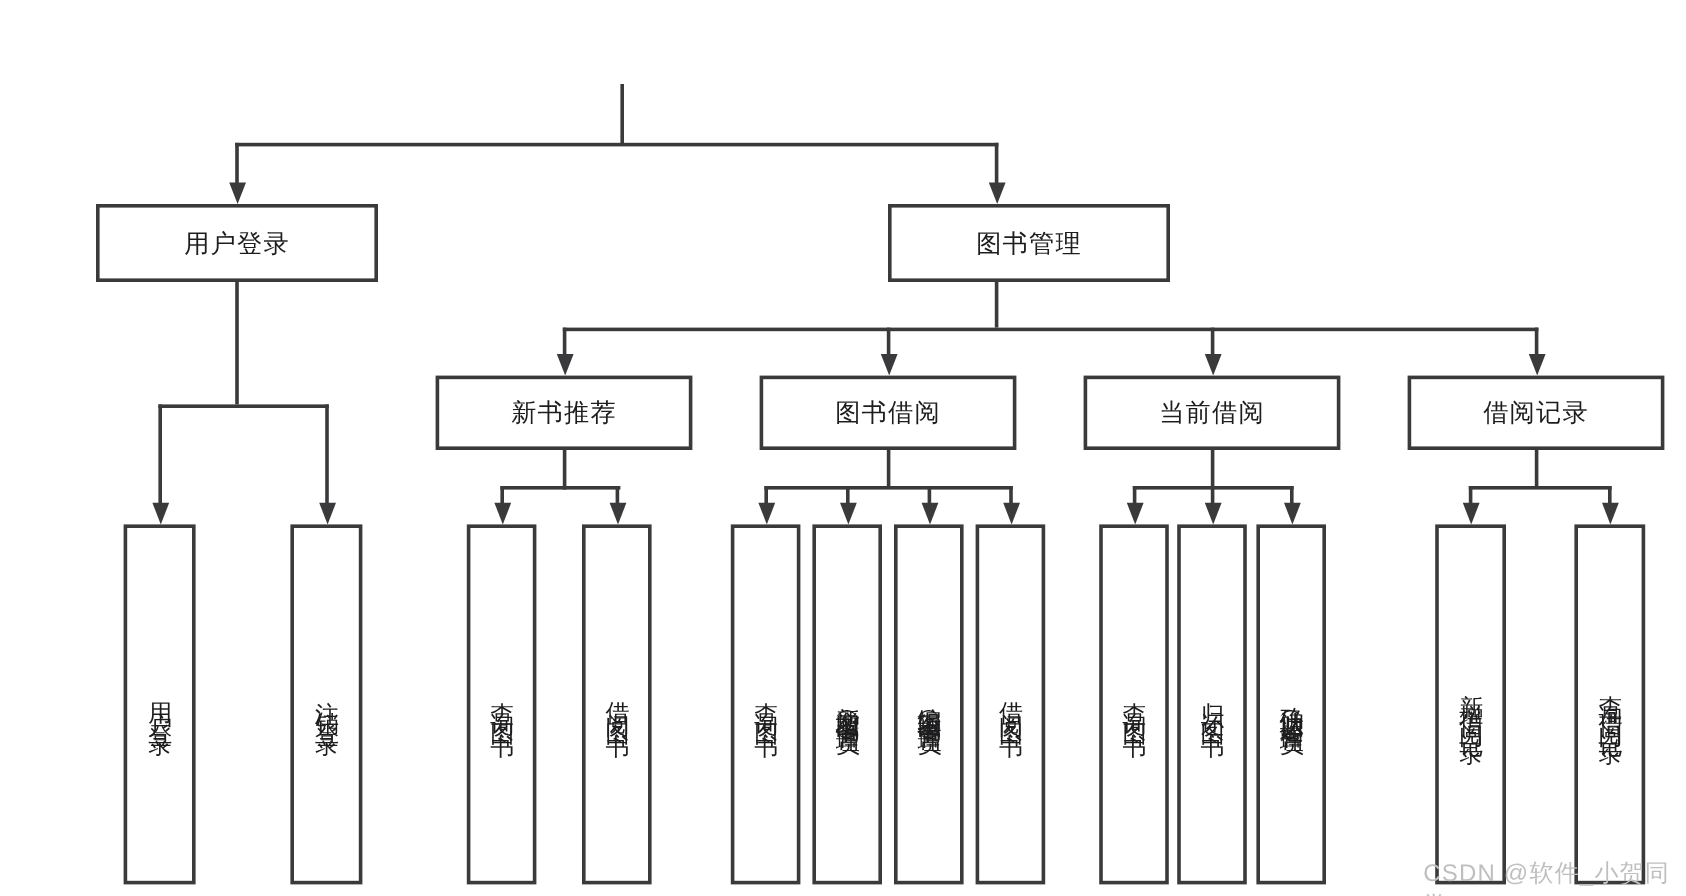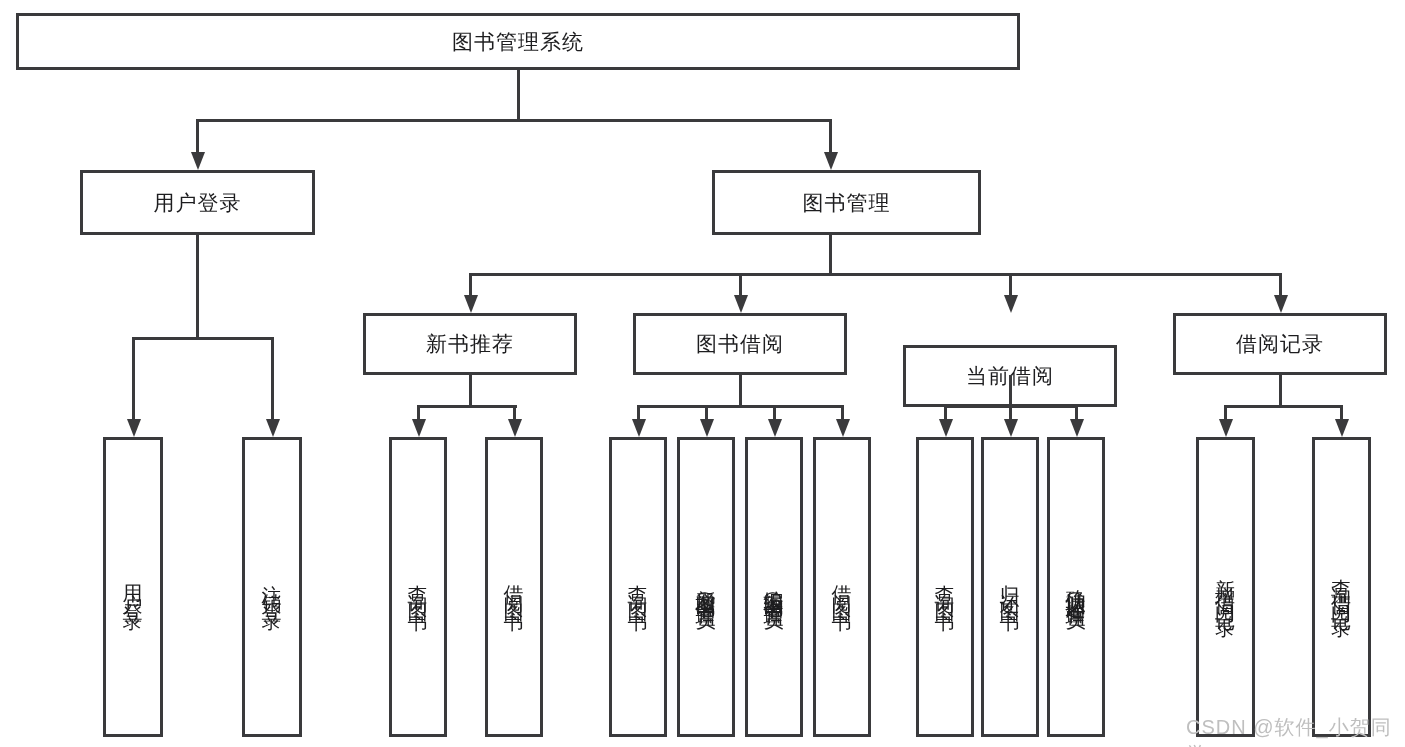--- a/index.html
+++ b/index.html
@@ -55,31 +55,30 @@
     color:var(--wm);
     letter-spacing:1px;
     z-index:5;
   }
 </style>
 </head>
 <body>
 
 <div class="canvas">
 
-  <div class="node" style="left:16px;top:13px;width:1004px;height:57px;">图书管理系统</div>
 
   <div class="vl" style="left:517px;top:70px;height:50px;"></div>
   <div class="hl" style="left:196px;top:119px;width:636px;"></div>
   <div class="vl" style="left:196px;top:119px;height:36px;"></div>
   <div class="arrow" style="left:191px;top:152px;"></div>
   <div class="vl" style="left:829px;top:119px;height:36px;"></div>
   <div class="arrow" style="left:824px;top:152px;"></div>
 
   <div class="node" style="left:80px;top:170px;width:235px;height:65px;">用户登录</div>
-  <div class="node" style="left:712px;top:170px;width:269px;height:65px;">图书管理</div>
+  <div class="node" style="left:740px;top:170px;width:235px;height:65px;">图书管理</div>
 
   <div class="vl" style="left:196px;top:235px;height:102px;"></div>
   <div class="hl" style="left:132px;top:337px;width:142px;"></div>
   <div class="vl" style="left:132px;top:337px;height:85px;"></div>
   <div class="arrow" style="left:127px;top:419px;"></div>
   <div class="vl" style="left:271px;top:337px;height:85px;"></div>
   <div class="arrow" style="left:266px;top:419px;"></div>
 
   <div class="vl" style="left:829px;top:235px;height:38px;"></div>
   <div class="hl" style="left:469px;top:273px;width:813px;"></div>
@@ -87,21 +86,21 @@
   <div class="arrow" style="left:464px;top:295px;"></div>
   <div class="vl" style="left:739px;top:273px;height:25px;"></div>
   <div class="arrow" style="left:734px;top:295px;"></div>
   <div class="vl" style="left:1009px;top:273px;height:25px;"></div>
   <div class="arrow" style="left:1004px;top:295px;"></div>
   <div class="vl" style="left:1279px;top:273px;height:25px;"></div>
   <div class="arrow" style="left:1274px;top:295px;"></div>
 
   <div class="node" style="left:363px;top:313px;width:214px;height:62px;">新书推荐</div>
   <div class="node" style="left:633px;top:313px;width:214px;height:62px;">图书借阅</div>
-  <div class="node" style="left:903px;top:313px;width:214px;height:62px;margin-top:32px;">当前借阅</div>
+  <div class="node" style="left:903px;top:313px;width:214px;height:62px;">当前借阅</div>
   <div class="node" style="left:1173px;top:313px;width:214px;height:62px;">借阅记录</div>
 
   <div class="vl" style="left:469px;top:375px;height:33px;"></div>
   <div class="hl" style="left:417px;top:405px;width:100px;"></div>
   <div class="vl" style="left:417px;top:405px;height:16px;"></div>
   <div class="arrow" style="left:412px;top:419px;"></div>
   <div class="vl" style="left:513px;top:405px;height:16px;"></div>
   <div class="arrow" style="left:508px;top:419px;"></div>
 
   <div class="vl" style="left:739px;top:375px;height:30px;"></div>

